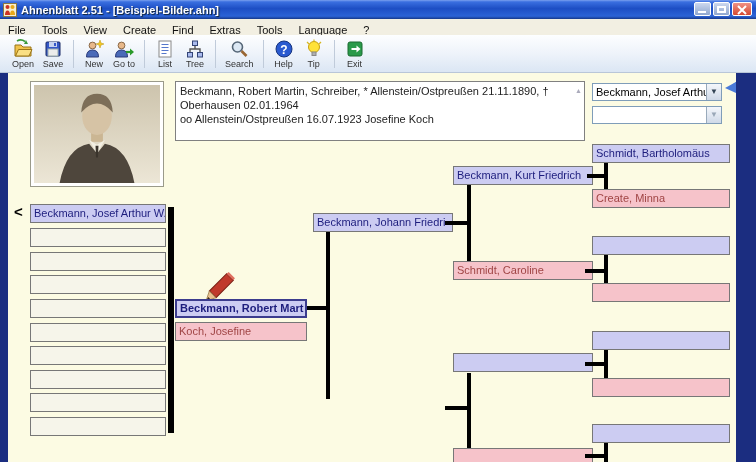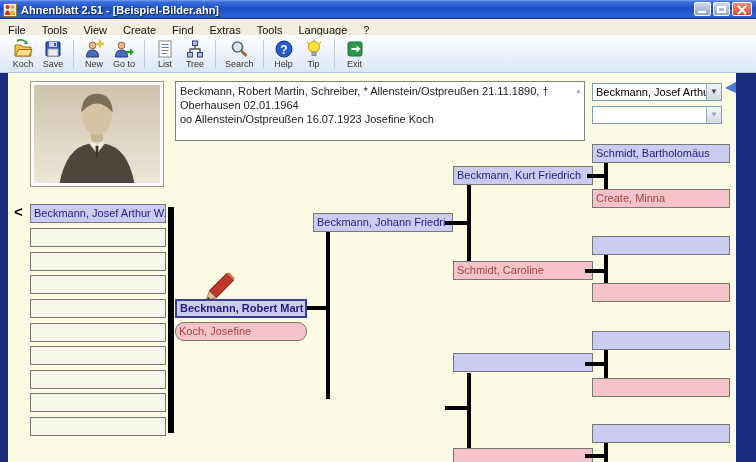--- a/index.html
+++ b/index.html
@@ -125,21 +125,21 @@
 
   <div id="toolbar">
 
     <div class="tbtn">
       <svg viewBox="0 0 20 20">
         <path d="M4 2 q4 -2.5 8 0.5" fill="none" stroke="#3a9a3a" stroke-width="1.6"></path>
         <polygon points="13,1 15,5 11,5" fill="#3a9a3a"></polygon>
         <path d="M2 17 L2 6 L8 6 L10 8 L18 8 L18 17 Z" fill="#f0c34c" stroke="#9a7416" stroke-width="1"></path>
         <path d="M2.5 17 L5.5 10.5 L19 10.5 L16 17 Z" fill="#fadf84" stroke="#9a7416" stroke-width="1"></path>
       </svg>
-      <span class="tlabel">Koch</span>
+      <span class="tlabel">Open</span>
     </div>
 
     <div class="tbtn">
       <svg viewBox="0 0 20 20">
         <rect x="3" y="3" width="14" height="14" rx="1" fill="#3558c8" stroke="#1a2a66"></rect>
         <rect x="6" y="3" width="8" height="5" fill="#c8d4f0"></rect>
         <rect x="11" y="4" width="2" height="3" fill="#3558c8"></rect>
         <rect x="5" y="10" width="10" height="7" fill="#ececec" stroke="#9aa"></rect>
       </svg>
       <span class="tlabel">Save</span>
@@ -289,21 +289,21 @@
       <div id="pencil">
         <svg viewBox="0 0 24 24">
           <polygon points="17,2 22,7 9,20 4,15" fill="#c0392b" stroke="#7d2418" stroke-width="0.8"></polygon>
           <polygon points="18.5,0.8 23.2,5.5 22,7 17,2" fill="#e07060"></polygon>
           <polygon points="9,20 4,15 1.5,22.5" fill="#e8c08e" stroke="#9a7a4a" stroke-width="0.6"></polygon>
           <polygon points="3.2,19.5 1.5,22.5 4.6,21" fill="#3a2a1a"></polygon>
         </svg>
       </div>
 
       <div class="pbox male selected" style="left:167px; top:226px; width:132px;">Beckmann, Robert Mart</div>
-      <div class="pbox female" style="left:167px; top:249px; width:132px;border-radius:9px;">Koch, Josefine</div>
+      <div class="pbox female" style="left:167px; top:249px; width:132px;">Koch, Josefine</div>
 
       <div class="hline" style="left:299px; top:233px; width:23px;"></div>
       <div class="vline" style="left:318px; top:159px; height:167px;"></div>
 
       <div class="pbox male" style="left:305px; top:140px; width:140px;">Beckmann, Johann Friedri</div>
 
       <div class="hline" style="left:437px; top:148px; width:26px;"></div>
       <div class="vline" style="left:459px; top:112px; height:76px;"></div>
 
       <div class="hline" style="left:437px; top:333px; width:26px;"></div>

